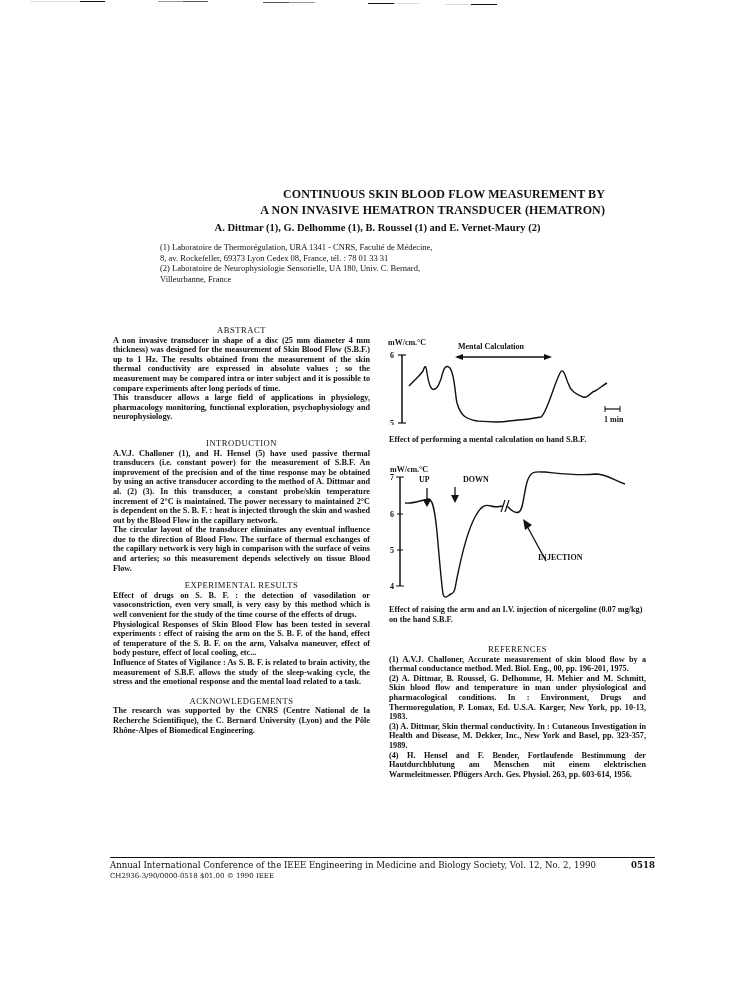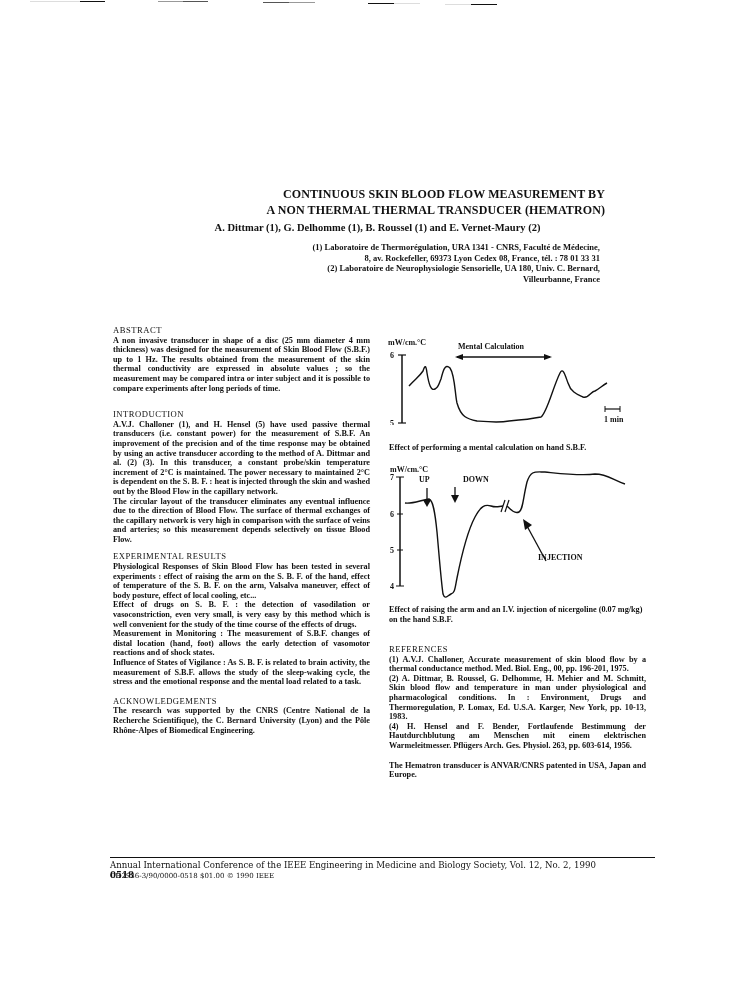--- a/index.html
+++ b/index.html
@@ -4,34 +4,34 @@
 <style>
   html, body { margin: 0; padding: 0; background: #ffffff; }
   body { width: 755px; height: 1000px; position: relative; overflow: hidden;
          font-family: "Liberation Serif", "DejaVu Serif", serif; color: #111; }
   .topmarks { position: absolute; top: 0; left: 0; width: 755px; height: 6px; }
   .topmarks span { position: absolute; top: 1px; height: 1px; }
   .title { position: absolute; top: 186px; left: 150px; width: 455px; text-align: right;
            font-weight: bold; font-size: 12px; line-height: 16px; letter-spacing: 0.1px; }
   .authors { position: absolute; top: 222px; left: 150px; width: 455px; text-align: center;
              font-weight: bold; font-size: 10.5px; }
-  .affil { position: absolute; top: 242px; left: 160px; width: 440px; text-align: right;
-           font-size: 8.5px; line-height: 10.5px; font-weight: bold; }
+  .affil { position: absolute; top: 242px; left: 160px; width: 440px; text-align: left;
+           font-size: 8.5px; line-height: 10.5px; }
   .col { position: absolute; font-size: 8.2px; line-height: 9.6px; text-align: justify; }
   .col-left { left: 113px; width: 257px; }
   .col-right { left: 389px; width: 257px; }
-  .sec-head { text-align: left; font-weight: normal; letter-spacing: 0.5px; font-size: 8.6px; margin: 0; }
+  .sec-head { text-align: center; font-weight: normal; letter-spacing: 0.5px; font-size: 8.6px; margin: 0; }
   .bold-text { font-weight: bold; }
   p { margin: 0; }
   .gap { height: 10px; }
   .figure { position: absolute; }
   .caption { position: absolute; font-size: 8.2px; line-height: 9.6px; font-weight: bold; }
   .footer-rule { position: absolute; top: 857px; left: 110px; width: 545px; border-top: 1px solid #111; }
   .footer1 { position: absolute; top: 860px; left: 110px; width: 545px; font-size: 8.6px;
-             font-family: "DejaVu Serif", serif; display: flex; justify-content: space-between; flex-direction: column; }
+             font-family: "DejaVu Serif", serif; display: flex; justify-content: space-between; }
   .footer2 { position: absolute; top: 872px; left: 110px; font-size: 7px; font-family: "DejaVu Serif", serif; }
   .pagenum { font-weight: bold; }
   svg text { font-family: "Liberation Serif", serif; font-weight: bold; fill: #111; }
 </style>
 </head>
 <body>
 
 <div class="topmarks">
   <span style="left:30px;width:50px;background:#ddd;"></span>
   <span style="left:80px;width:25px;background:#111;"></span>
@@ -40,47 +40,47 @@
   <span style="left:263px;width:26px;background:#555;top:2px;"></span>
   <span style="left:289px;width:26px;background:#999;top:2px;"></span>
   <span style="left:368px;width:26px;background:#111;top:3px;"></span>
   <span style="left:394px;width:26px;background:#ddd;top:3px;"></span>
   <span style="left:445px;width:26px;background:#ddd;top:4px;"></span>
   <span style="left:471px;width:26px;background:#111;top:4px;"></span>
 </div>
 
 <div class="title">
   <div>CONTINUOUS SKIN BLOOD FLOW MEASUREMENT BY</div>
-  <div>A NON THERMAL THERMAL TRANSDUCER (HEMATRON)</div>
+  <div>A NON INVASIVE HEMATRON TRANSDUCER (HEMATRON)</div>
 </div>
 <div class="authors">A. Dittmar (1), G. Delhomme (1), B. Roussel (1) and E. Vernet-Maury (2)</div>
 <div class="affil">
   <div>(1) Laboratoire de Thermorégulation, URA 1341 - CNRS, Faculté de Médecine,</div>
   <div>8, av. Rockefeller, 69373 Lyon Cedex 08, France, tél. : 78 01 33 31</div>
   <div>(2) Laboratoire de Neurophysiologie Sensorielle, UA 180, Univ. C. Bernard,</div>
   <div>Villeurbanne, France</div>
 </div>
 
 <div class="col col-left bold-text" style="top:326px;">
   <div>
     <h3 class="sec-head">ABSTRACT</h3>
     <p>A non invasive transducer in shape of a disc (25 mm diameter 4 mm thickness) was designed for the measurement of Skin Blood Flow (S.B.F.) up to 1 Hz. The results obtained from the measurement of the skin thermal conductivity are expressed in absolute values ; so the measurement may be compared intra or inter subject and it is possible to compare experiments after long periods of time.</p>
+    <p>This transducer allows a large field of applications in physiology, pharmacology monitoring, functional exploration, psychophysiology and neurophysiology.</p>
   </div>
   <div class="gap" style="height:17px;"></div>
   <div>
     <h3 class="sec-head">INTRODUCTION</h3>
     <p>A.V.J. Challoner (1), and H. Hensel (5) have used passive thermal transducers (i.e. constant power) for the measurement of S.B.F. An improvement of the precision and of the time response may be obtained by using an active transducer according to the method of A. Dittmar and al. (2) (3). In this transducer, a constant probe/skin temperature increment of 2°C is maintained. The power necessary to maintained 2°C is dependent on the S. B. F. : heat is injected through the skin and washed out by the Blood Flow in the capillary network.</p>
     <p>The circular layout of the transducer eliminates any eventual influence due to the direction of Blood Flow. The surface of thermal exchanges of the capillary network is very high in comparison with the surface of veins and arteries; so this measurement depends selectively on tissue Blood Flow.</p>
   </div>
   <div class="gap" style="height:8px;"></div>
   <div>
     <h3 class="sec-head">EXPERIMENTAL RESULTS</h3>
+    <p>Effect of drugs on S. B. F. : the detection of vasodilation or vasoconstriction, even very small, is very easy by this method which is well convenient for the study of the time course of the effects of drugs.</p>
     <p>Physiological Responses of Skin Blood Flow has been tested in several experiments : effect of raising the arm on the S. B. F. of the hand, effect of temperature of the S. B. F. on the arm, Valsalva maneuver, effect of body posture, effect of local cooling, etc...</p>
-    <p>Effect of drugs on S. B. F. : the detection of vasodilation or vasoconstriction, even very small, is very easy by this method which is well convenient for the study of the time course of the effects of drugs.</p>
-    <p>Measurement in Monitoring : The measurement of S.B.F. changes of distal location (hand, foot) allows the early detection of vasomotor reactions and of shock states.</p>
     <p>Influence of States of Vigilance : As S. B. F. is related to brain activity, the measurement of S.B.F. allows the study of the sleep-waking cycle, the stress and the emotional response and the mental load related to a task.</p>
   </div>
   <div class="gap" style="height:10px;"></div>
   <div>
     <h3 class="sec-head">ACKNOWLEDGEMENTS</h3>
     <p>The research was supported by the CNRS (Centre National de la Recherche Scientifique), the C. Bernard University (Lyon) and the Pôle Rhône-Alpes of Biomedical Engineering.</p>
   </div>
 </div>
 
 <svg class="figure" style="left:385px;top:335px;" width="260" height="90" viewBox="0 0 260 90">
@@ -97,21 +97,21 @@
   <text x="5" y="23" font-size="8">6</text>
   <text x="5" y="91" font-size="8">5</text>
 
   <path d="M24,51 C30,44 34,42 38,36 C40,30 41,30 42,38 C44,50 46,56 50,54 C54,52 54,48 56,44 C58,36 60,28 65,33 C70,40 70,60 72,68 C76,82 82,84 92,86 C104,87 114,88 124,86 C136,85 146,84 156,82 C162,78 168,52 175,38 C178,32 180,40 183,48 C186,58 194,60 198,62 C204,64 206,56 210,56 C214,54 218,50 222,48" fill="none" stroke="#111" stroke-width="1.4"></path>
 
   <line x1="220" y1="74" x2="235" y2="74" stroke="#111" stroke-width="1.2"></line>
   <line x1="220" y1="71" x2="220" y2="77" stroke="#111" stroke-width="1"></line>
   <line x1="235" y1="71" x2="235" y2="77" stroke="#111" stroke-width="1"></line>
   <text x="219" y="87" font-size="8">1 min</text>
 </svg>
-<div class="caption" style="left:389px;top:435px;width:260px;margin-top:8px;">Effect of performing a mental calculation on hand S.B.F.</div>
+<div class="caption" style="left:389px;top:435px;width:260px;">Effect of performing a mental calculation on hand S.B.F.</div>
 
 <svg class="figure" style="left:385px;top:462px;" width="260" height="140" viewBox="0 0 260 140">
   <text x="5" y="10" font-size="8">mW/cm.°C</text>
   <text x="34" y="20" font-size="8">UP</text>
   <text x="78" y="20" font-size="8">DOWN</text>
 
   <line x1="42" y1="26" x2="42" y2="40" stroke="#111" stroke-width="1.3"></line>
   <polygon points="38,38 46,38 42,45" fill="#111"></polygon>
   <line x1="70" y1="25" x2="70" y2="35" stroke="#111" stroke-width="1.3"></line>
   <polygon points="66,33 74,33 70,41" fill="#111"></polygon>
@@ -135,23 +135,23 @@
   <line x1="161" y1="99" x2="142" y2="64" stroke="#111" stroke-width="1.3"></line>
   <polygon points="138,57 147,63 140,68" fill="#111"></polygon>
   <text x="153" y="98" font-size="8">INJECTION</text>
 </svg>
 <div class="caption" style="left:389px;top:605px;width:260px;">Effect of raising the arm and an I.V. injection of nicergoline (0.07 mg/kg) on the hand S.B.F.</div>
 
 <div class="col col-right bold-text" style="top:645px;">
   <h3 class="sec-head">REFERENCES</h3>
   <p>(1) A.V.J. Challoner, Accurate measurement of skin blood flow by a thermal conductance method. Med. Biol. Eng., 00, pp. 196-201, 1975.</p>
   <p>(2) A. Dittmar, B. Roussel, G. Delhomme, H. Mehier and M. Schmitt, Skin blood flow and temperature in man under physiological and pharmacological conditions. In : Environment, Drugs and Thermoregulation, P. Lomax, Ed. U.S.A. Karger, New York, pp. 10-13, 1983.</p>
+  <p>(3) A. Dittmar, Skin thermal conductivity. In : Cutaneous Investigation in Health and Disease, M. Dekker, Inc., New York and Basel, pp. 323-357, 1989.</p>
   <p>(4) H. Hensel and F. Bender, Fortlaufende Bestimmung der Hautdurchblutung am Menschen mit einem elektrischen Warmeleitmesser. Pflügers Arch. Ges. Physiol. 263, pp. 603-614, 1956.</p>
   <div class="gap" style="height:10px;"></div>
-  <p>The Hematron transducer is ANVAR/CNRS patented in USA, Japan and Europe.</p>
 </div>
 
 <div class="footer-rule"></div>
 <div class="footer1">
   <span>Annual International Conference of the IEEE Engineering in Medicine and Biology Society, Vol. 12, No. 2, 1990</span>
   <span class="pagenum">0518</span>
 </div>
 <div class="footer2">CH2936-3/90/0000-0518 $01.00 © 1990 IEEE</div>
 
 </body></html>

